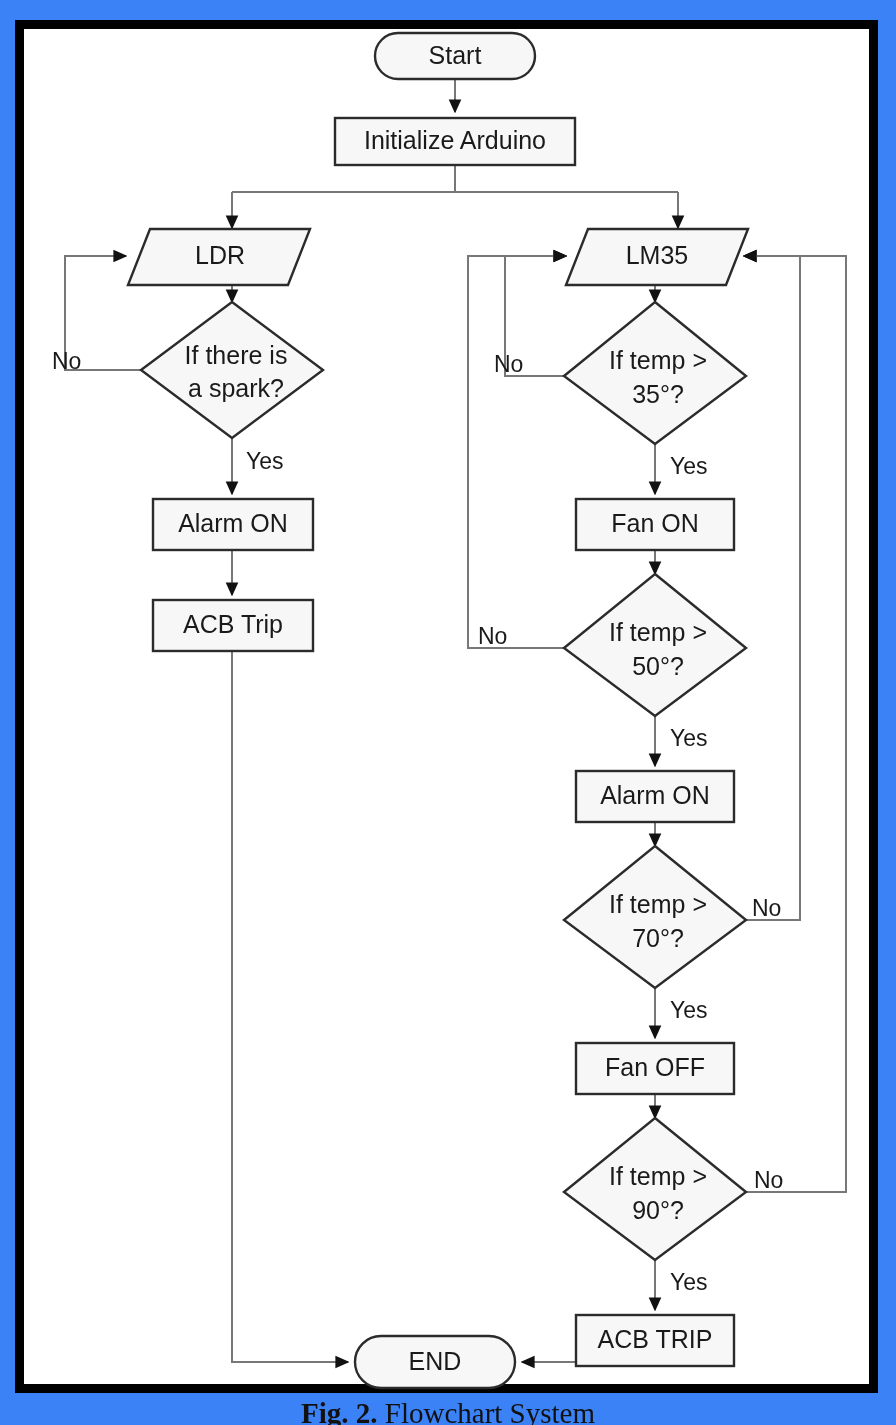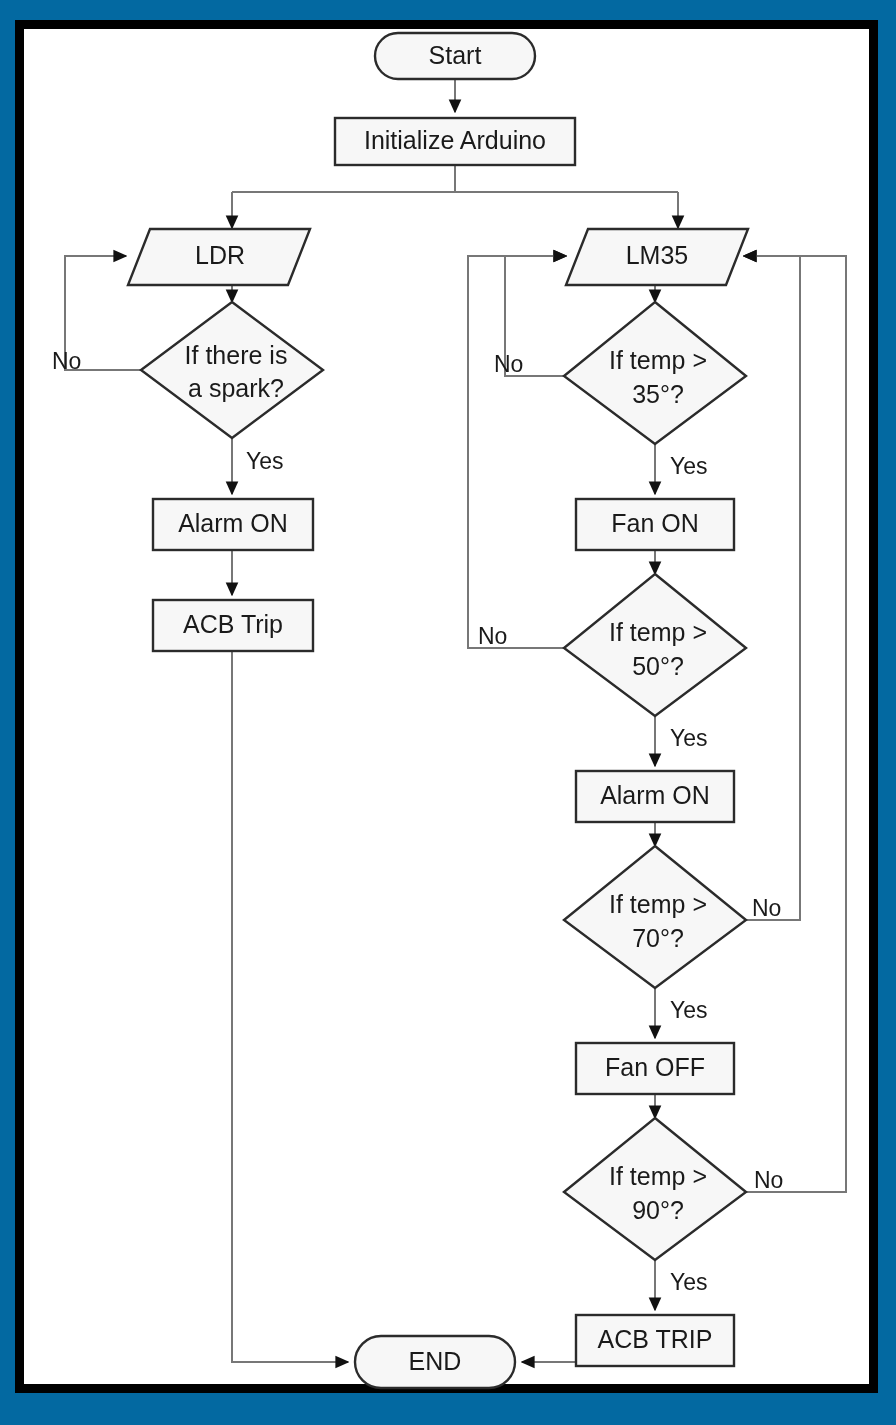--- a/index.html
+++ b/index.html
@@ -1,19 +1,19 @@
 <!DOCTYPE html>
 <html><head>
 <meta charset="utf-8">
 <title>Flowchart System</title>
 <style>
   html,body{margin:0;padding:0;background:#ffffff;}
   body{width:896px;height:1425px;overflow:hidden;
        font-family:"Liberation Sans",sans-serif;}
-  #page{position:relative;width:896px;height:1425px;background:#0369a1;}
+  #page{position:relative;width:896px;height:1425px;background:#3b82f6;}
   #frame{position:absolute;left:15px;top:20px;width:863px;height:1373px;
          border:9px solid #000;box-sizing:border-box;background:#fff;}
   #chart{position:absolute;left:0;top:0;width:896px;height:1425px;}
   .node-text{font-family:"Liberation Sans",sans-serif;font-size:25px;
              fill:#1a1a1a;text-anchor:middle;dominant-baseline:middle;}
   .edge-label{font-family:"Liberation Sans",sans-serif;font-size:23px;
               fill:#1a1a1a;dominant-baseline:middle;}
   .shape{fill:#f7f7f7;stroke:#2b2b2b;stroke-width:2.4;}
   .shape-term{fill:#f7f7f7;stroke:#2b2b2b;stroke-width:2.4;}
   .link{stroke:#777;stroke-width:2;fill:none;}
@@ -160,14 +160,18 @@
       <rect class="shape" x="576" y="1315" width="158" height="51"></rect>
       <text class="node-text" x="655" y="1341">ACB TRIP</text>
     </g>
 
     <g>
       <rect class="shape-term" x="355" y="1336" width="160" height="52" rx="26" ry="26"></rect>
       <text class="node-text" x="435" y="1363">END</text>
     </g>
   </svg>
 
+  <div class="caption">
+    <b>Fig. 2.</b>
+    <span>Flowchart System</span>
+  </div>
 
 </div>
 
 </body></html>

